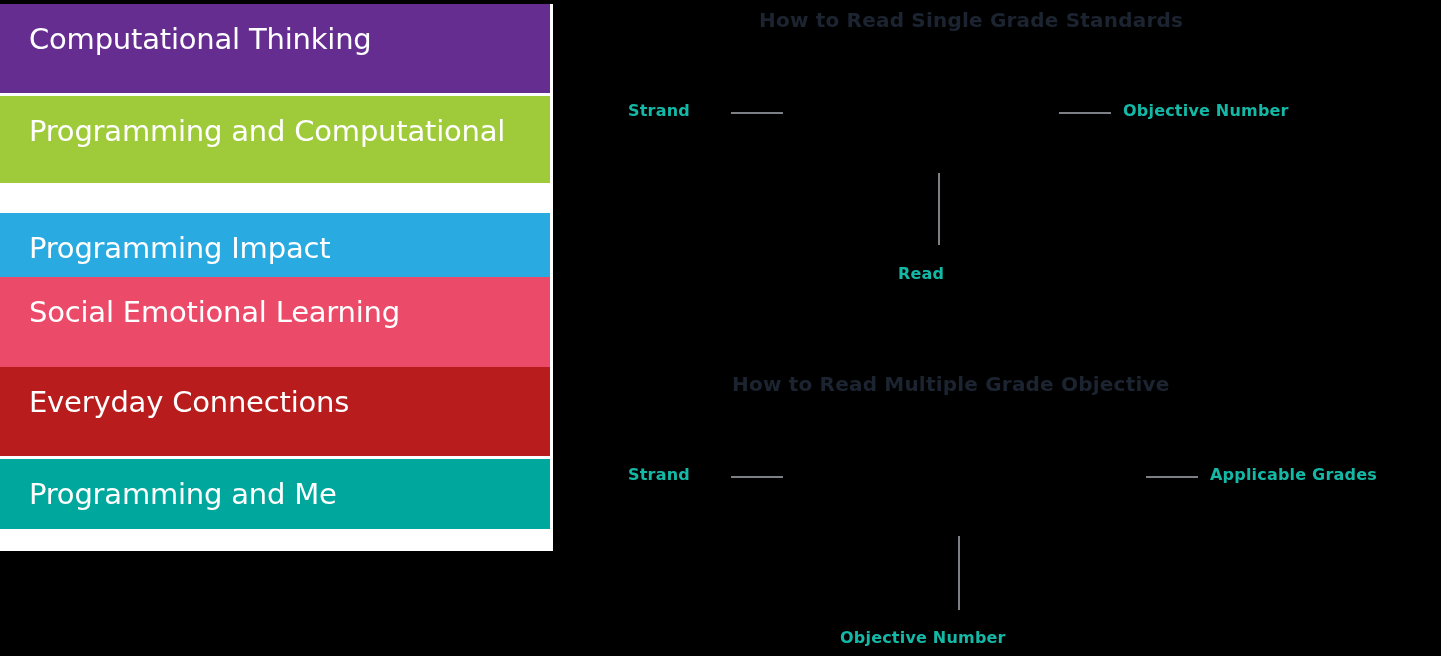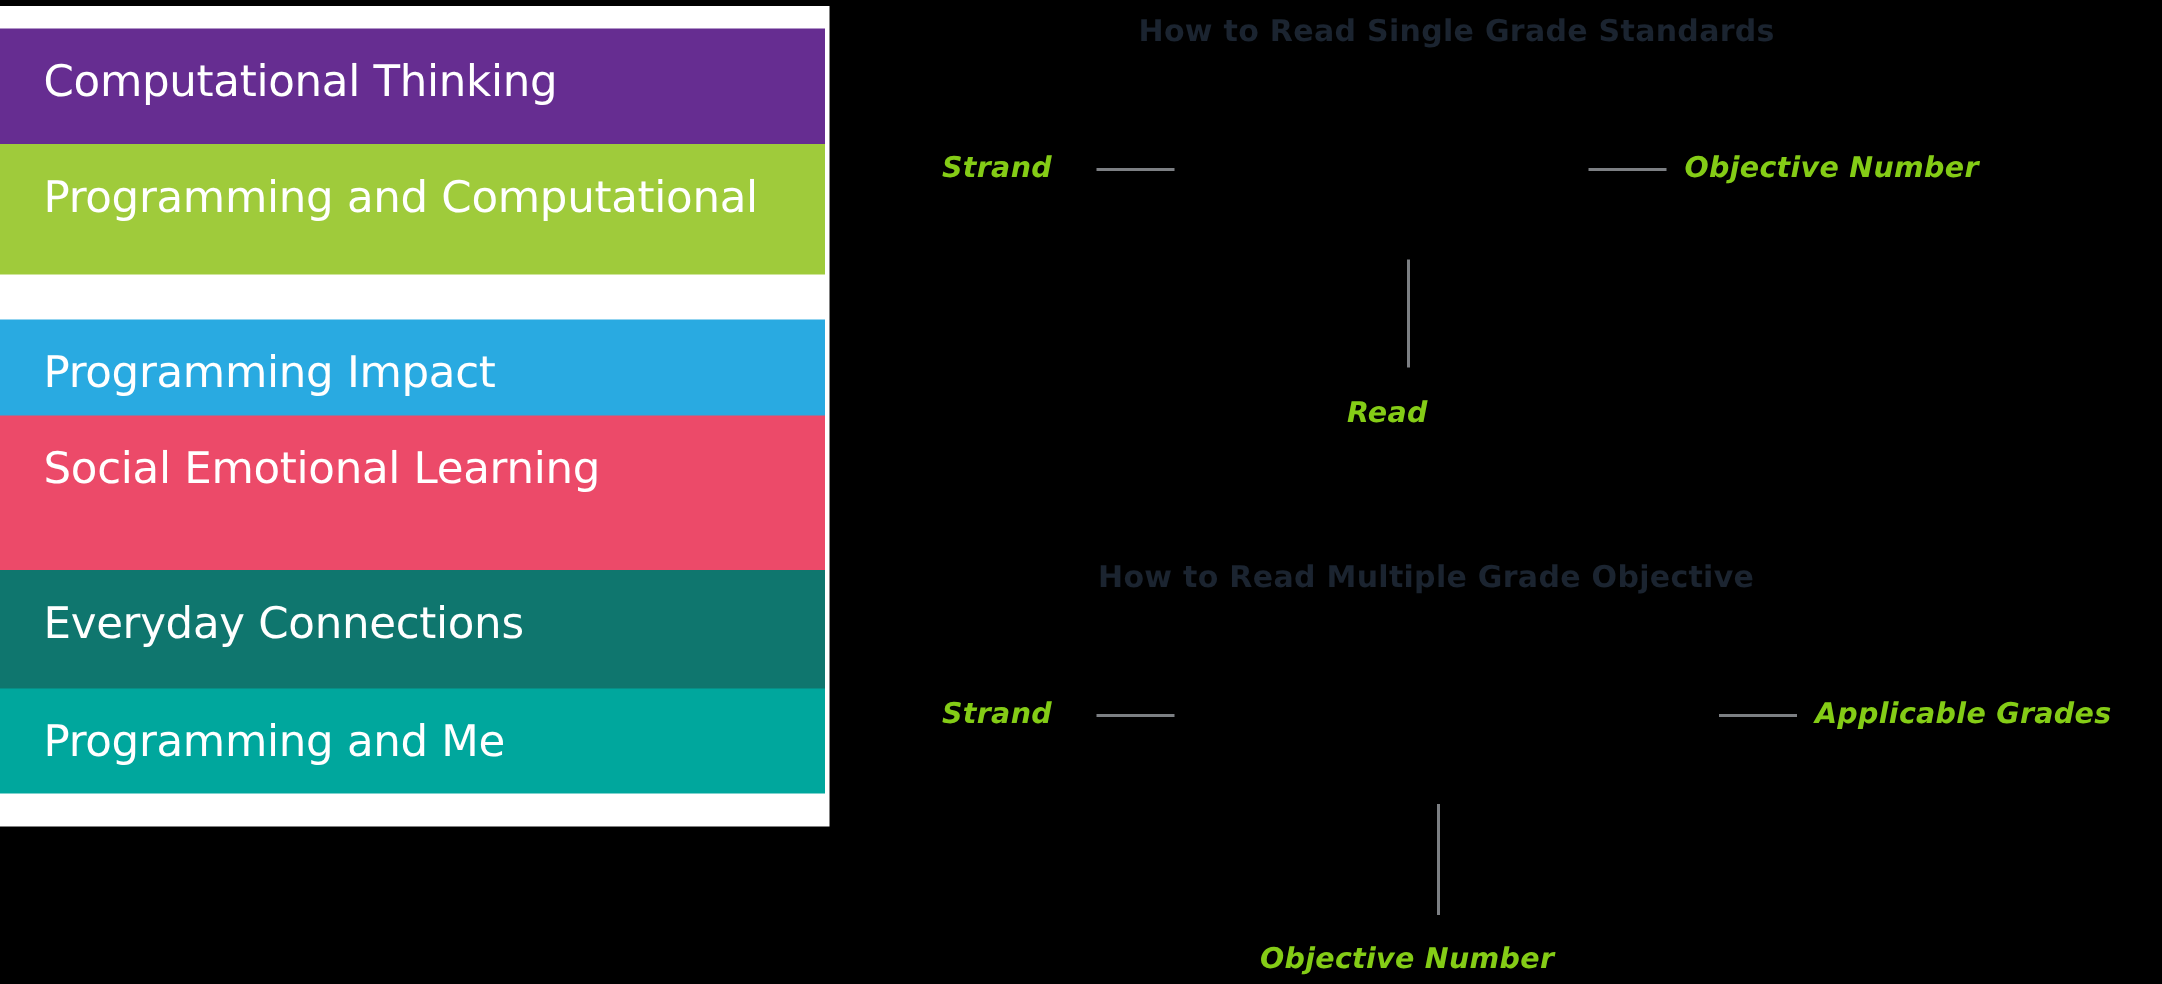--- a/index.html
+++ b/index.html
@@ -38,21 +38,21 @@
     top: 18px;
     color: #ffffff;
     font-family: "DejaVu Sans", sans-serif;
     font-size: 29px;
     font-weight: 400;
     letter-spacing: -0.2px;
     white-space: nowrap;
     line-height: 34px;
   }
 
-  .band-0 { top: 15px;   height: 89px; text-align: right;  }
+  .band-0 { top: 0px;   height: 89px; text-align: right;  }
   .band-1 { top: 92px;  height: 87px;  }
   .band-2 { top: 182px; height: 88px; margin-top: 27px;  }
   .band-3 { top: 273px; height: 113px;  }
   .band-4 { top: 363px; height: 89px;  }
   .band-5 { top: 455px; height: 70px;  }
 
   
   #diagram {
     position: absolute;
     left: 553px;
@@ -68,27 +68,26 @@
     font-weight: bold;
     font-size: 20px;
     letter-spacing: 0.2px;
     white-space: nowrap;
   }
   #title-single   { left: 206px; top: 8px;   }
   #title-multiple { left: 179px; top: 372px; }
 
   .callout-label {
     position: absolute;
-    color: #84cc16;
+    color: #14b8a6;
     font-family: "DejaVu Sans", sans-serif;
     font-weight: bold;
-    font-size: 19px;
+    font-size: 16px;
     letter-spacing: 0.2px;
     white-space: nowrap;
-    font-style: italic;
   }
 
   .leader-h {
     position: absolute;
     height: 0px;
     border-top: 2px solid #7c7f83;
   }
   .leader-v {
     position: absolute;
     width: 0px;
@@ -125,21 +124,21 @@
   </div>
 
   <div class="strand-band band-2" style="background: rgb(41, 170, 225);">
     <span class="strand-label">Programming Impact</span>
   </div>
 
   <div class="strand-band band-3" style="background: rgb(236, 74, 105);">
     <span class="strand-label">Social Emotional Learning</span>
   </div>
 
-  <div class="strand-band band-4" style="background: #0f766e; margin-top: 13px;">
+  <div class="strand-band band-4" style="background: #b91c1c;">
     <span class="strand-label">Everyday Connections</span>
   </div>
 
   <div class="strand-band band-5" style="background: rgb(0, 167, 157);">
     <span class="strand-label">Programming and Me</span>
   </div>
 
 </div>
 
 <div id="diagram">

